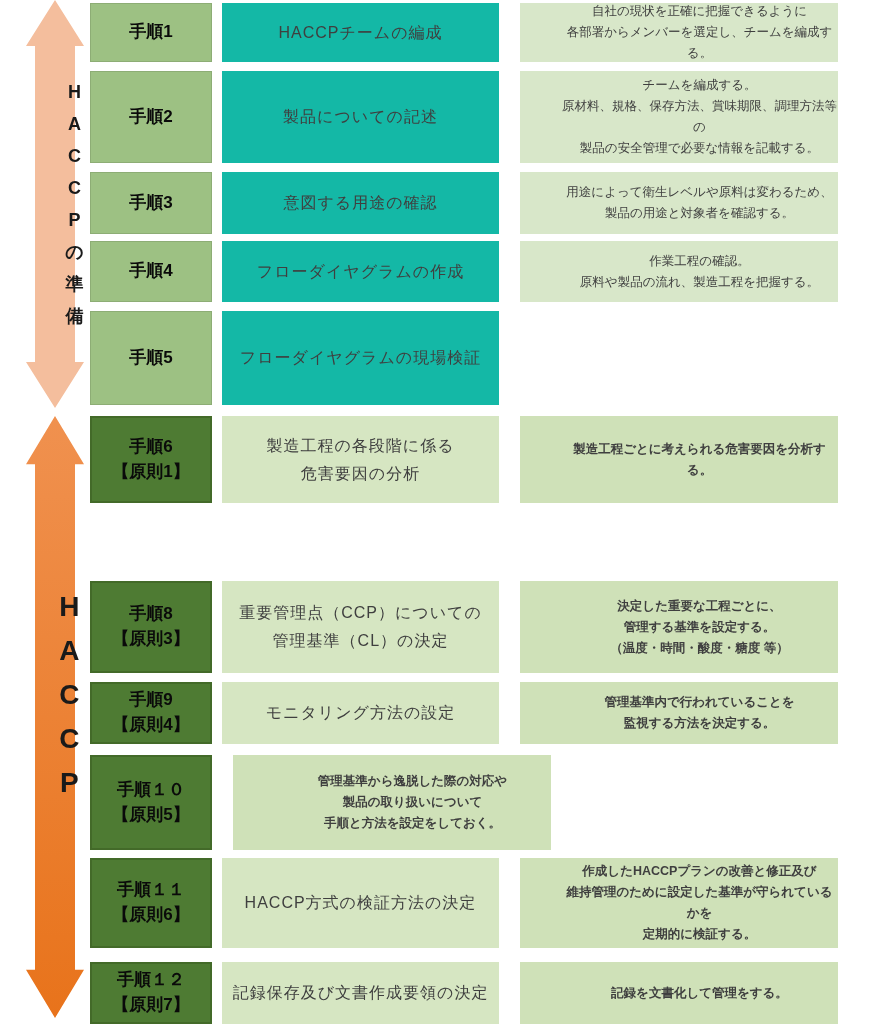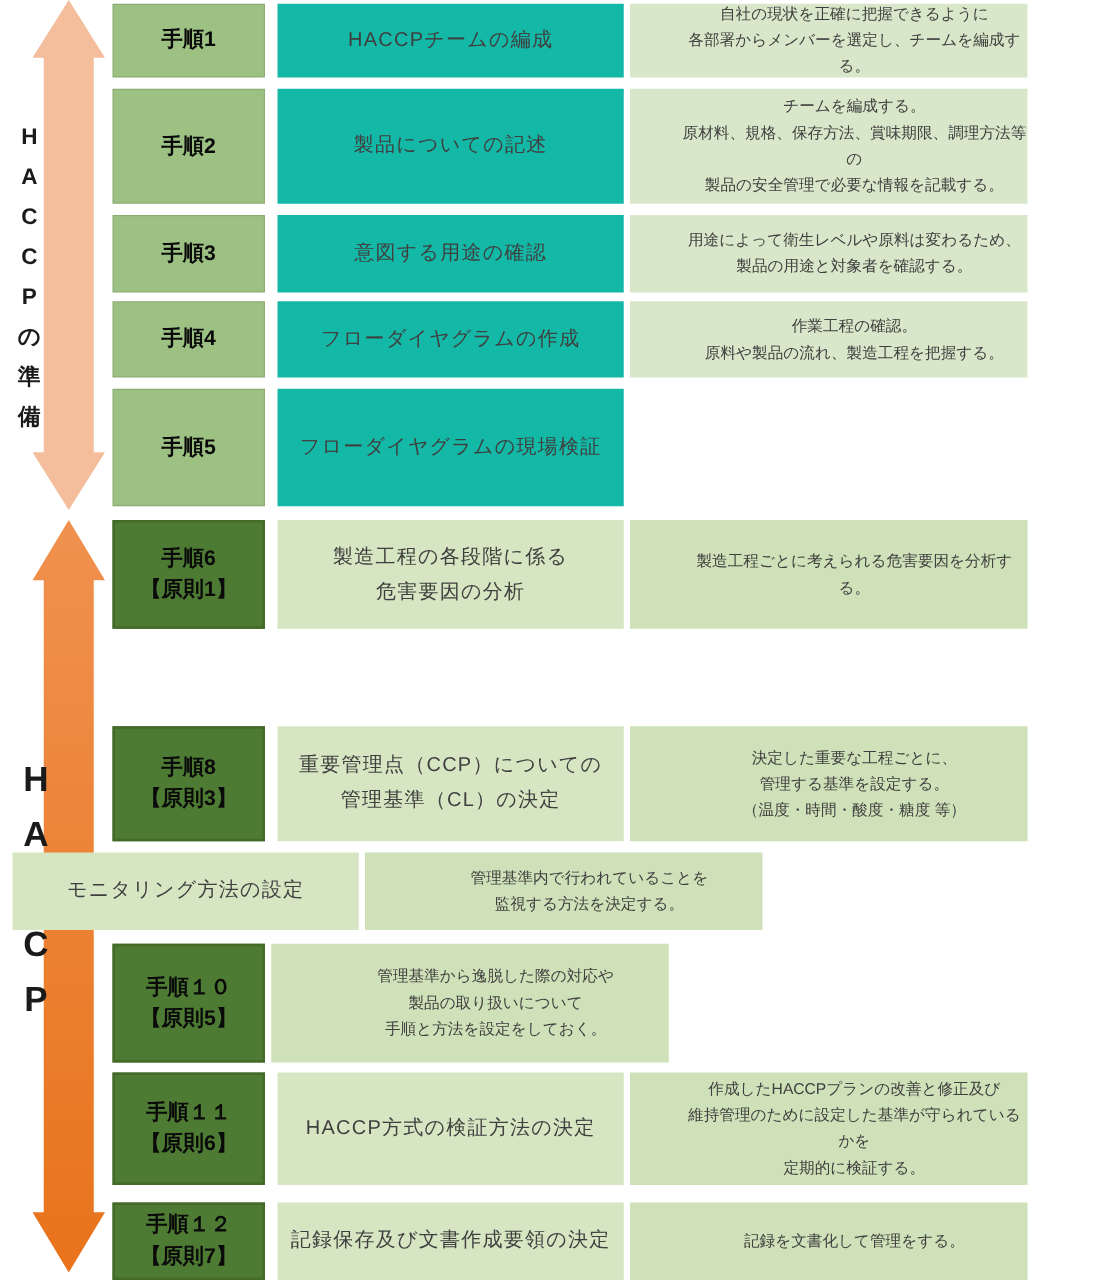--- a/index.html
+++ b/index.html
@@ -14,43 +14,43 @@
   .arrow{position:absolute;left:26px;width:58px;}
   .arrow-prep{
     top:0;height:408px;background:#F4BE9D;
     clip-path:polygon(50% 0,100% 11.3%,84.5% 11.3%,84.5% 88.7%,100% 88.7%,50% 100%,0 88.7%,15.5% 88.7%,15.5% 11.3%,0 11.3%);
   }
   .arrow-haccp{
     top:416px;height:602px;background:linear-gradient(180deg,#F0914F 0%,#E8731B 100%);
     clip-path:polygon(50% 0,100% 8%,84.5% 8%,84.5% 92%,100% 92%,50% 100%,0 92%,15.5% 92%,15.5% 8%,0 8%);
   }
   .arrow-label{
-    position:absolute;left:14px;width:58px;
-    display:flex;justify-content:flex-start;
-    color:#1a1a1a;font-weight:bold;text-align:center;margin-top:17px;
+    position:absolute;left:26px;width:58px;
+    display:flex;justify-content:flex-end;
+    color:#1a1a1a;font-weight:bold;text-align:center;
   }
   .arrow-label > span{display:inline-block;width:1.05em;word-break:break-all;}
   .arrow-label.prep-label{top:76px;font-size:18px;line-height:32px;}
   .arrow-label.haccp-label{top:585px;font-size:28px;line-height:44px;}
   
   .row{position:absolute;left:0;width:100%;display:flex;align-items:stretch;}
   .box{
     box-sizing:border-box;display:flex;flex-direction:column;
     align-items:center;justify-content:center;
     text-align:center;white-space:pre-line;
   }
   .lbl{margin-left:90px;width:122px;font-weight:bold;font-size:17px;color:#0a0a0a;line-height:1.45;}
   .ttl{margin-left:10px;width:277px;font-size:16px;color:#3F3F3F;line-height:1.75;letter-spacing:1px;}
-  .dsc{margin-left:5px;width:318px;font-size:12.5px;color:#3F3F3F;line-height:1.68;padding-left:41px;}
+  .dsc{margin-left:21px;width:318px;font-size:12.5px;color:#3F3F3F;line-height:1.68;padding-left:41px;}
   .prep  .lbl{background:#9DC183;border:1px solid rgba(0,0,0,0.10);}
   .haccp .lbl{background:#4E7B33;border:2px solid #436A29;}
   .prep  .ttl{background:#14b8a6;}
   .haccp .ttl{background:#D6E6C2;}
   .prep  .dsc{background:#D8E7C9;}
-  .haccp .dsc{background:#CFE1B8;}
+  .haccp .dsc{background:#CFE1B8;font-weight:bold;}
 </style>
 </head>
 <body>
 
 <div id="canvas">
 
   <div class="arrow arrow-prep"></div>
   <div class="arrow-label prep-label">
     <span>HACCPの準備</span>
   </div>
@@ -151,20 +151,24 @@
 管理基準（CL）の決定</span>
     </div>
     <div class="box dsc">
       <span>決定した重要な工程ごとに、
 管理する基準を設定する。
 （温度・時間・酸度・糖度 等）</span>
     </div>
   </div>
 
   <div class="row haccp" style="top:682px;height:62px">
+    <div class="box lbl">
+      <span>手順9</span>
+      <span>【原則4】</span>
+    </div>
     <div class="box ttl">
       <span>モニタリング方法の設定</span>
     </div>
     <div class="box dsc">
       <span>管理基準内で行われていることを
 監視する方法を決定する。</span>
     </div>
   </div>
 
   <div class="row haccp" style="top:755px;height:95px">

